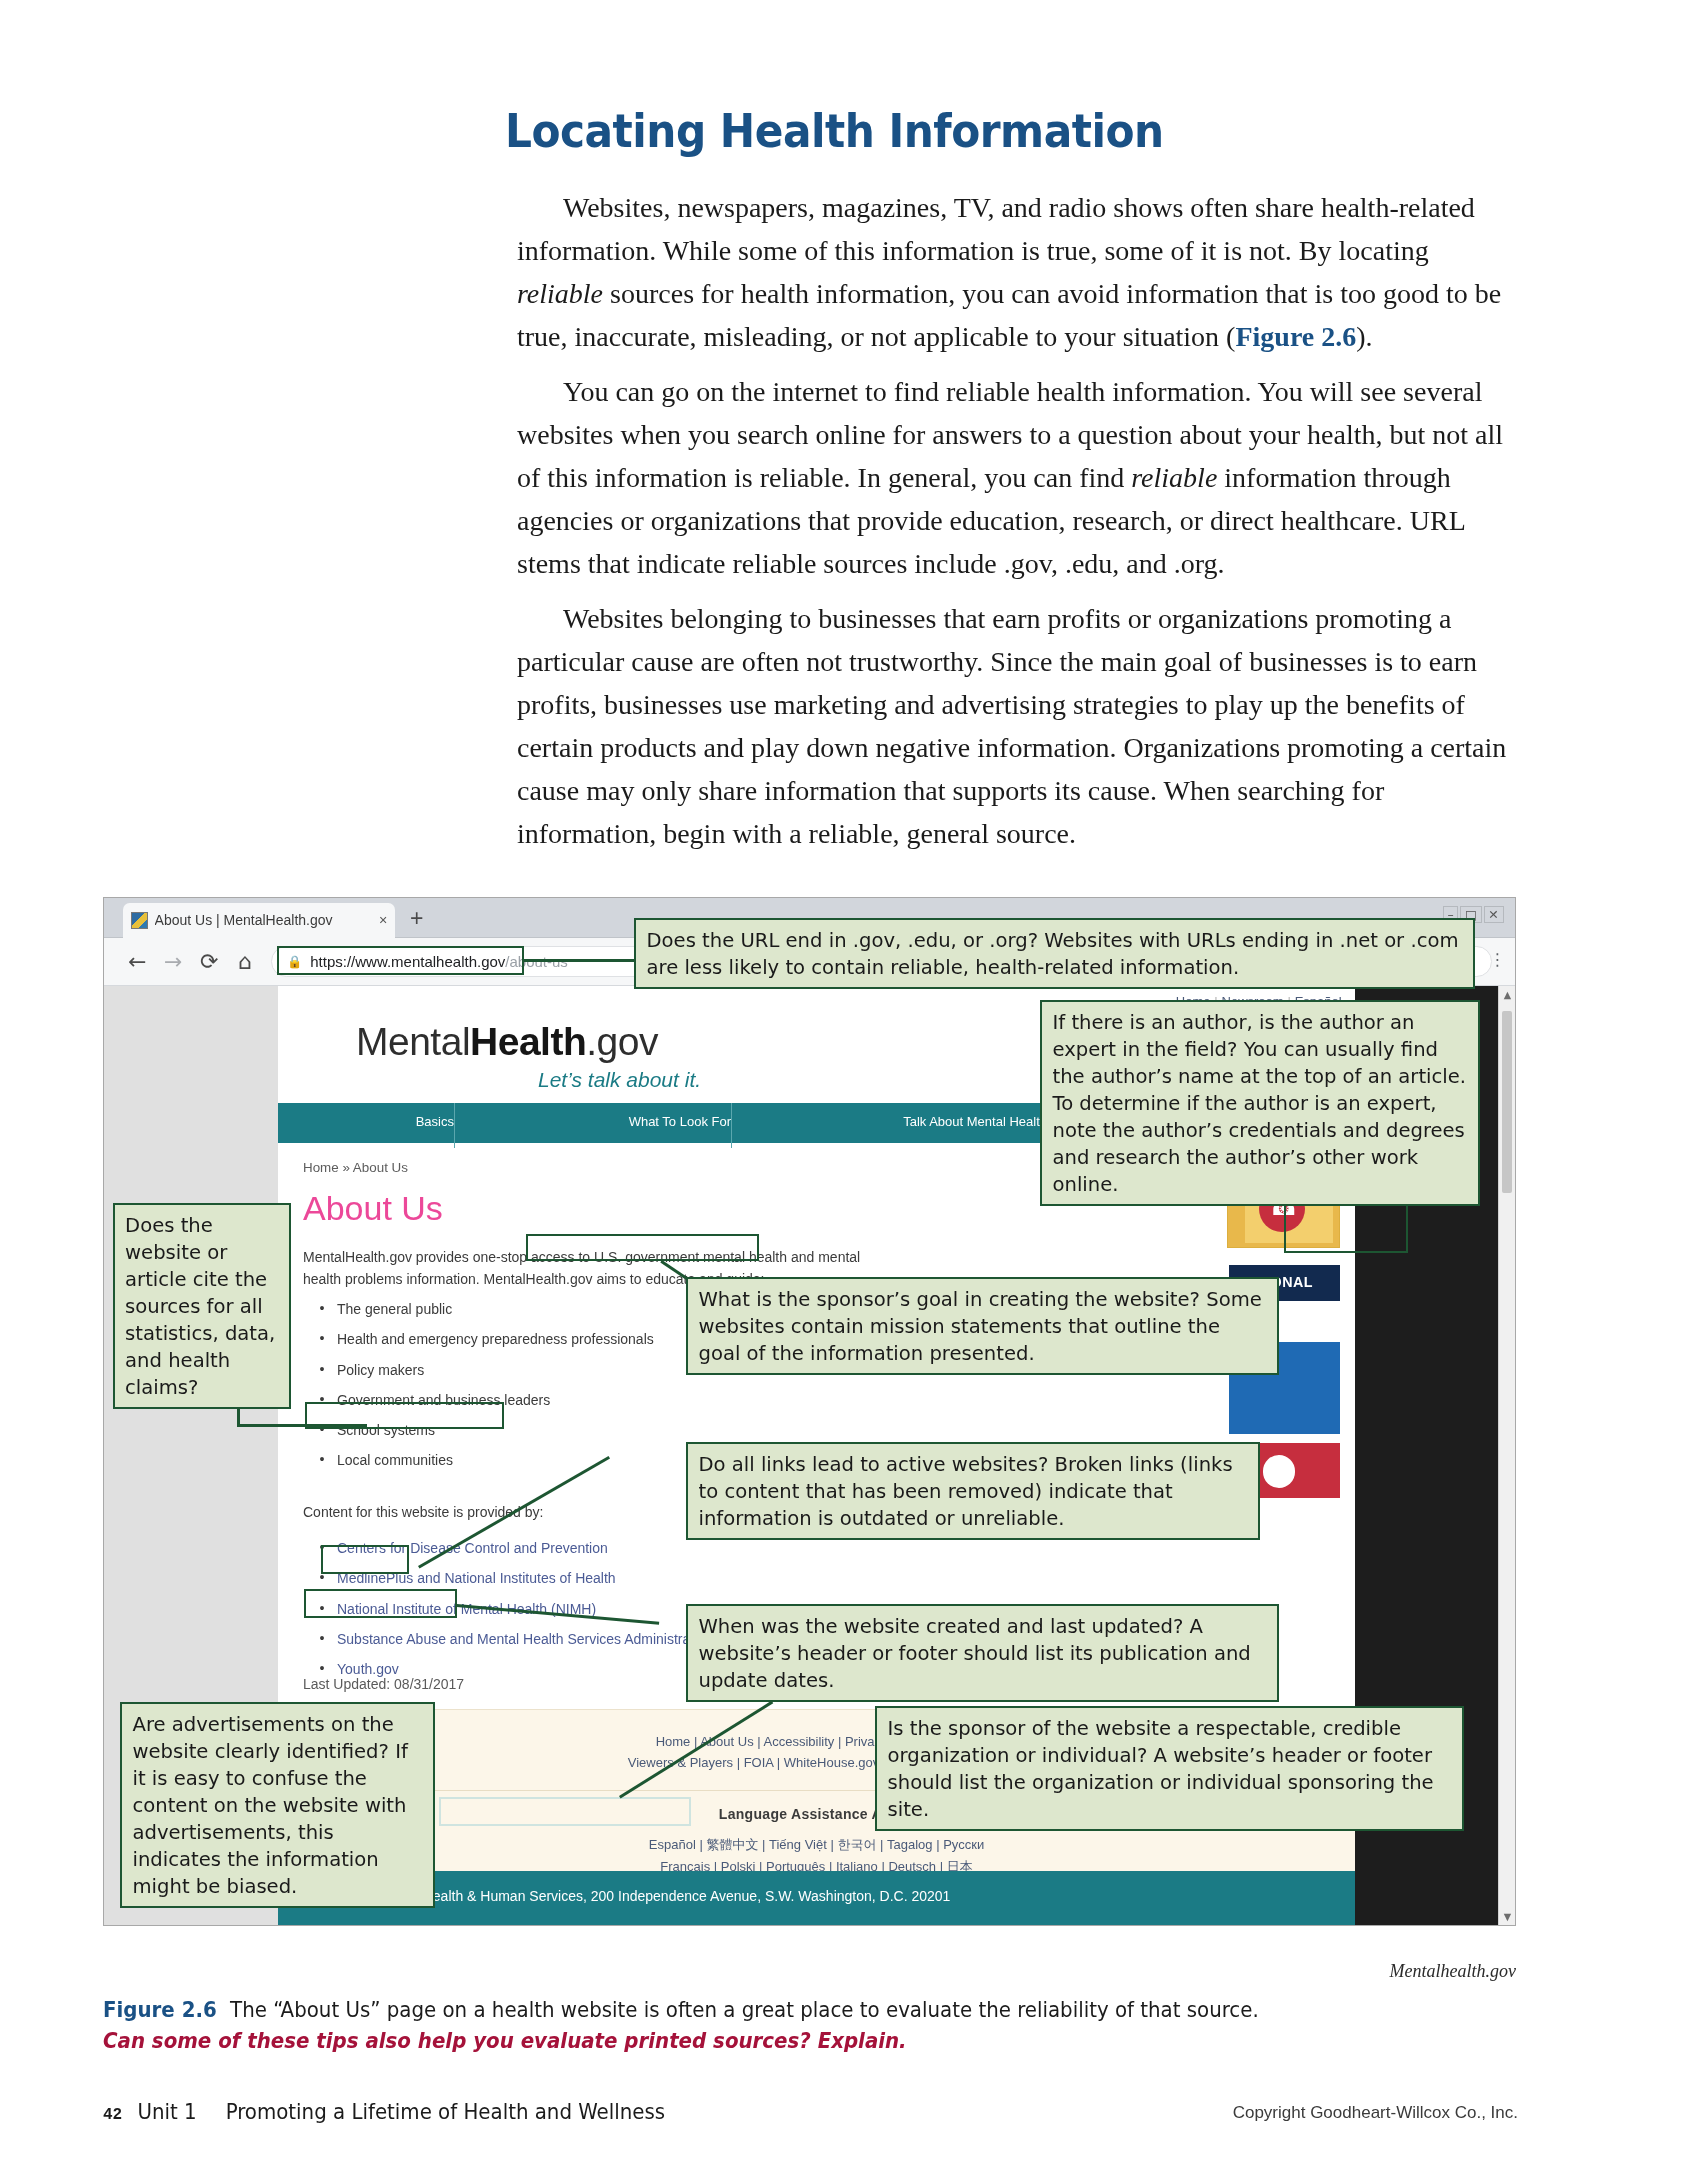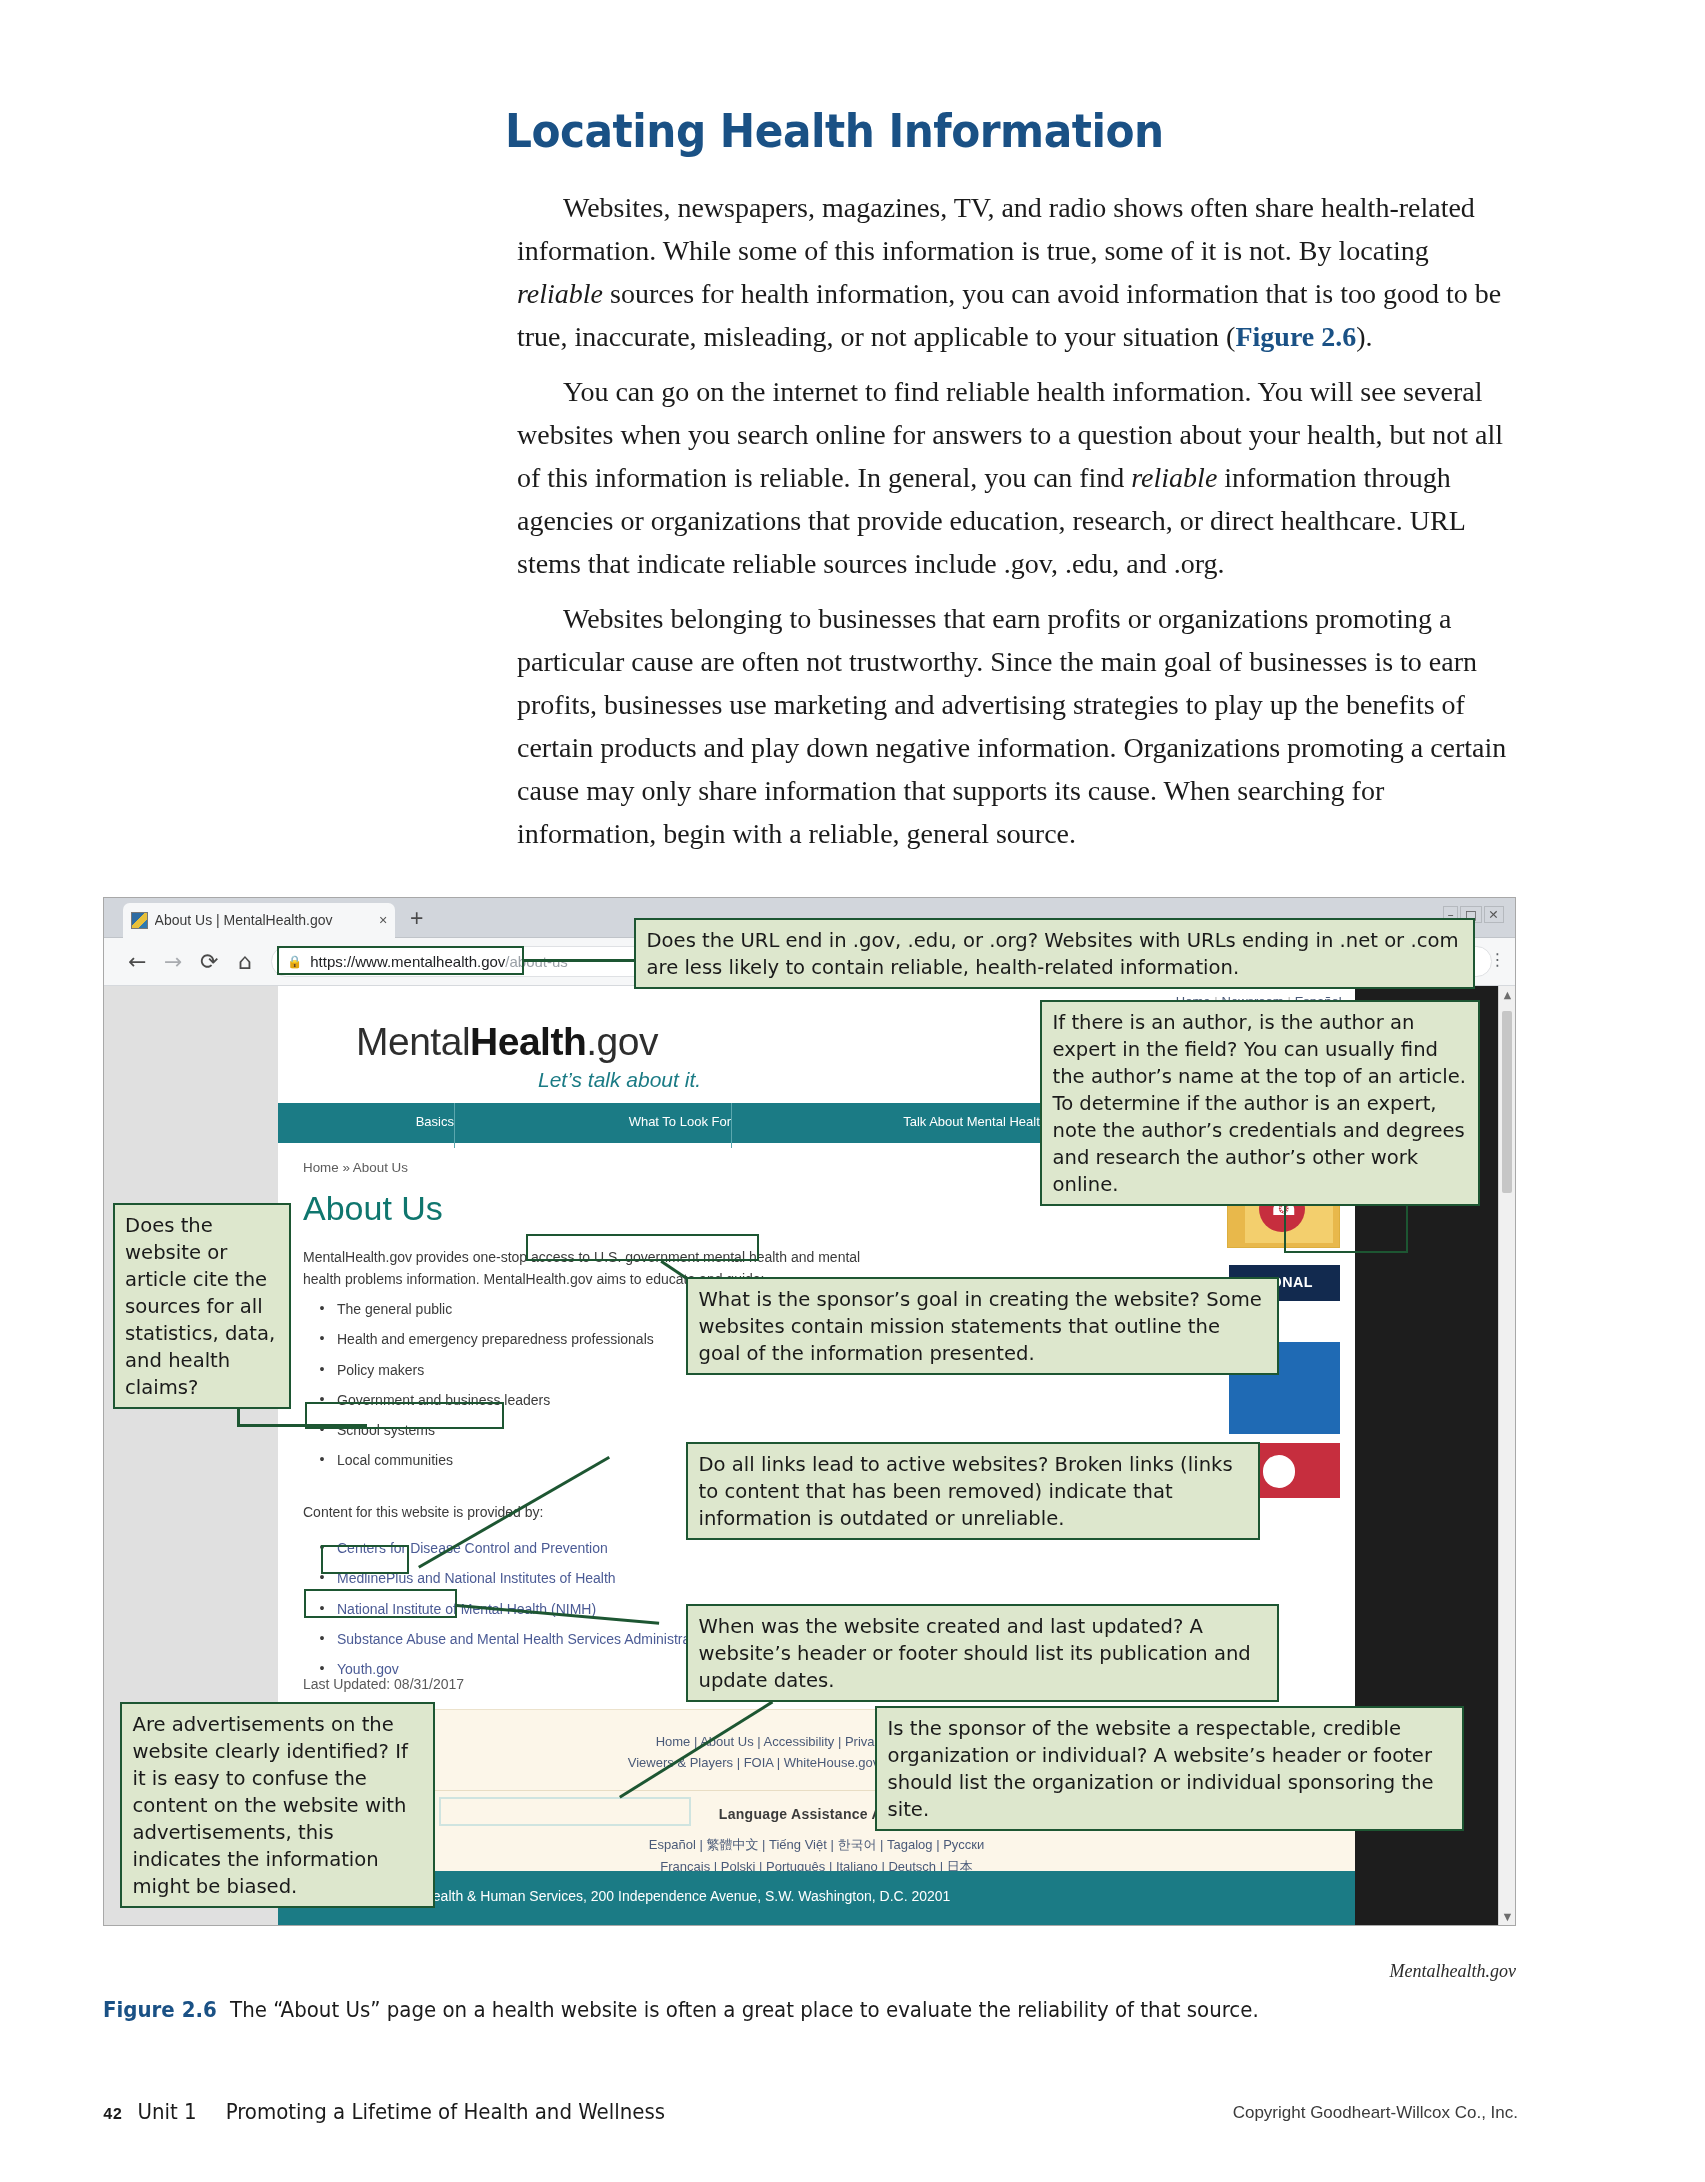--- a/index.html
+++ b/index.html
@@ -326,21 +326,21 @@
     left: 25px; top: 174px;
     font-family: "Liberation Sans", sans-serif;
     font-size: 13.4px;
     color: #5d5d5d;
   }
   .page-h1 {
     position: absolute;
     left: 25px; top: 203px;
     font-family: "Liberation Sans", sans-serif;
     font-size: 34px;
-    color: #0f766e;
+    color: #ec4899;
   }
   .intro-para {
     position: absolute;
     left: 25px; top: 260px;
     width: 593px;
     font-family: "Liberation Sans", sans-serif;
     font-size: 14px;
     line-height: 22px;
     color: #3b3b3b;
   }
@@ -766,19 +766,20 @@
   <div class="callout" style="left:17px; top:805px; width:315px;">Are advertisements on the website clearly identified? If it is easy to confuse the content on the website with advertisements, this indicates the information might be biased.</div>
 
   <div class="callout" style="left:772px; top:809px; width:589px;">Is the sponsor of the website a respectable, credible organization or individual? A website’s header or footer should list the organization or individual sponsoring the site.</div>
 
 </div>
 
 <div id="attribution">Mentalhealth.gov</div>
 
 <div id="caption">
   <span class="figlabel">Figure 2.6</span><span>The “About Us” page on a health website is often a great place to evaluate the reliability of that source.</span>
+  <span class="question">Can some of these tips also help you evaluate printed sources? Explain.</span>
 </div>
 
 <div id="page-footer">
   <span class="pnum">42</span><span class="unit">Unit 1</span><span class="running">Promoting a Lifetime of Health and Wellness</span>
   <span class="copyright">Copyright Goodheart-Willcox Co., Inc.</span>
 </div>
 
 
 </body></html>

